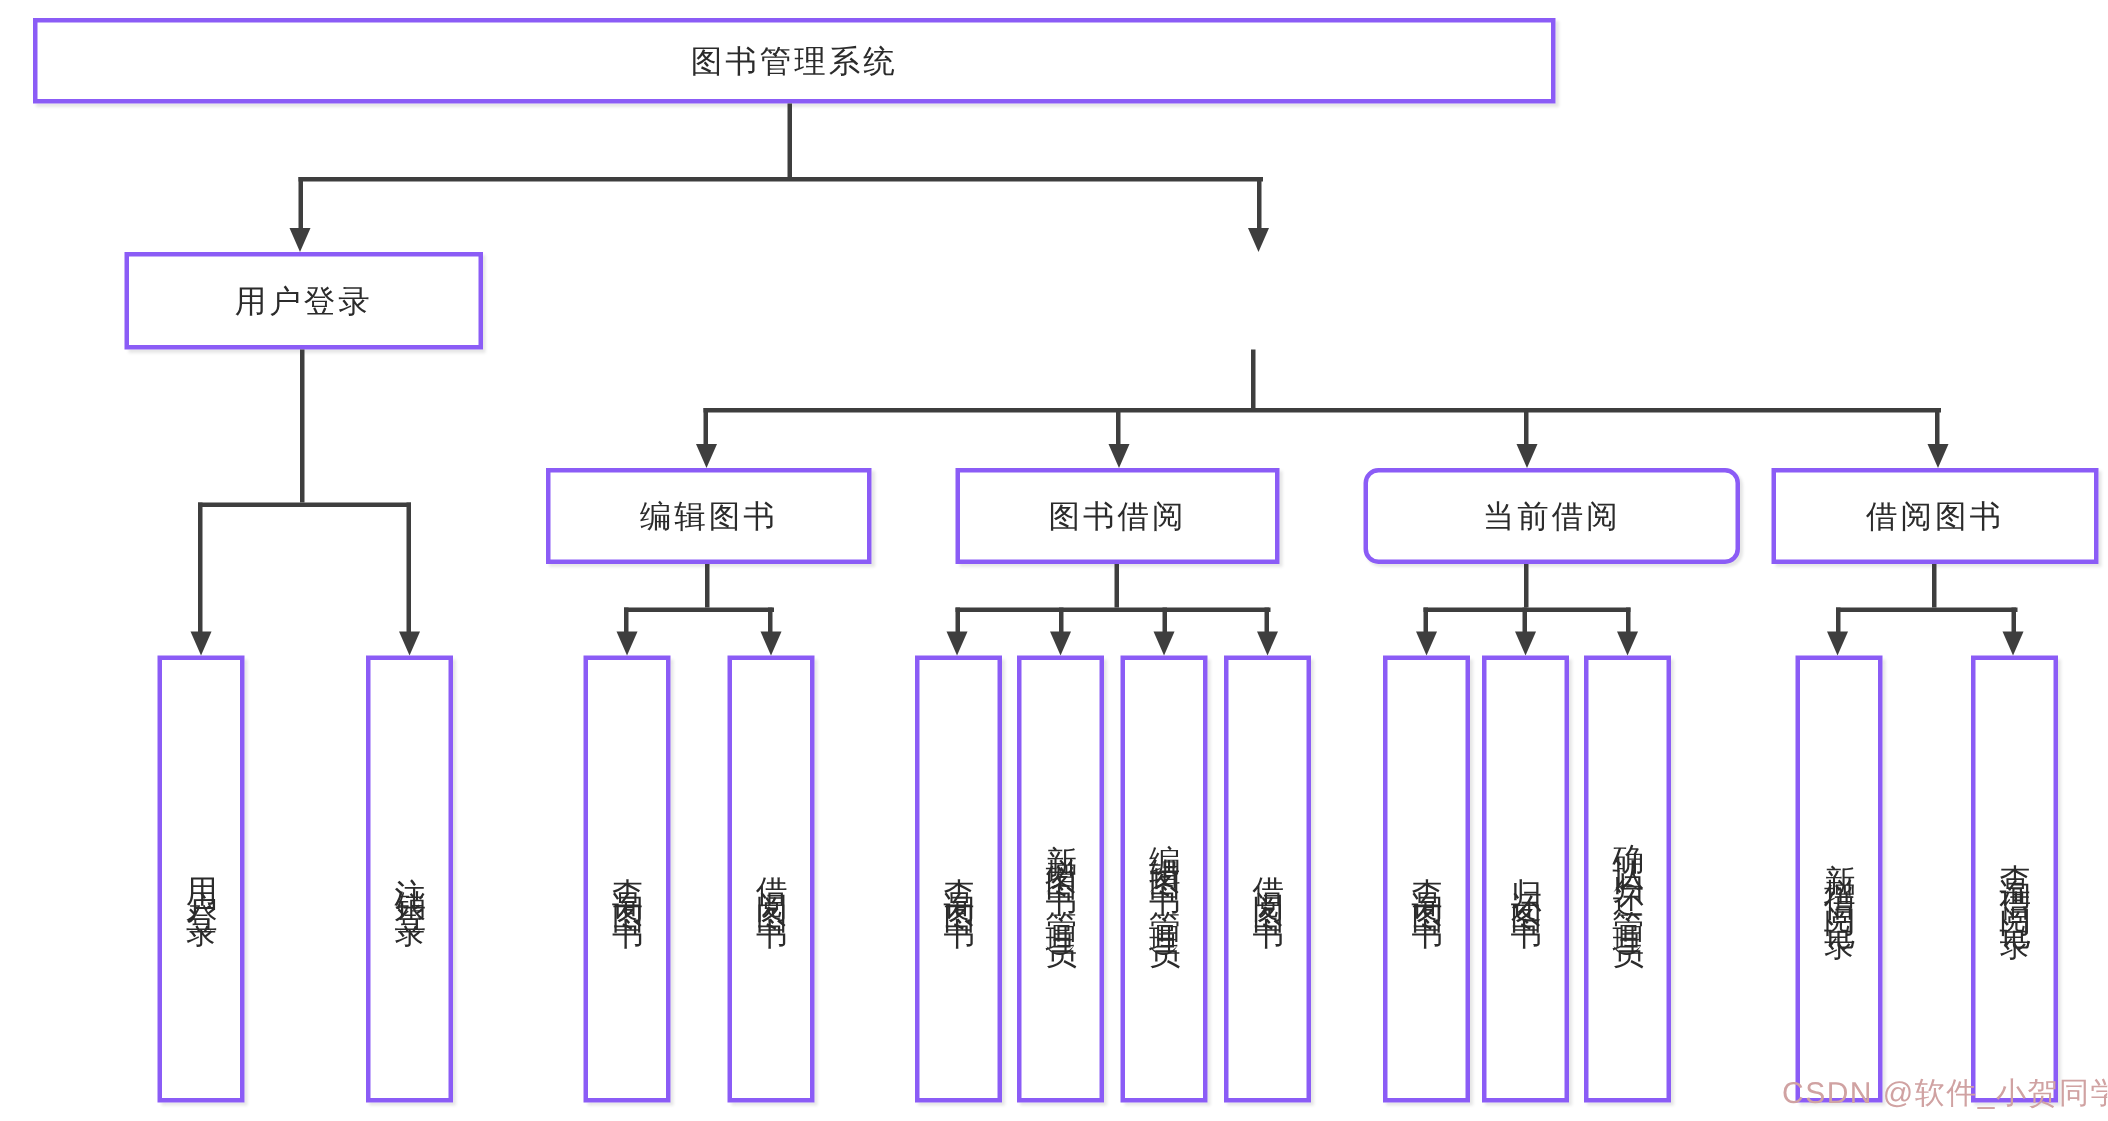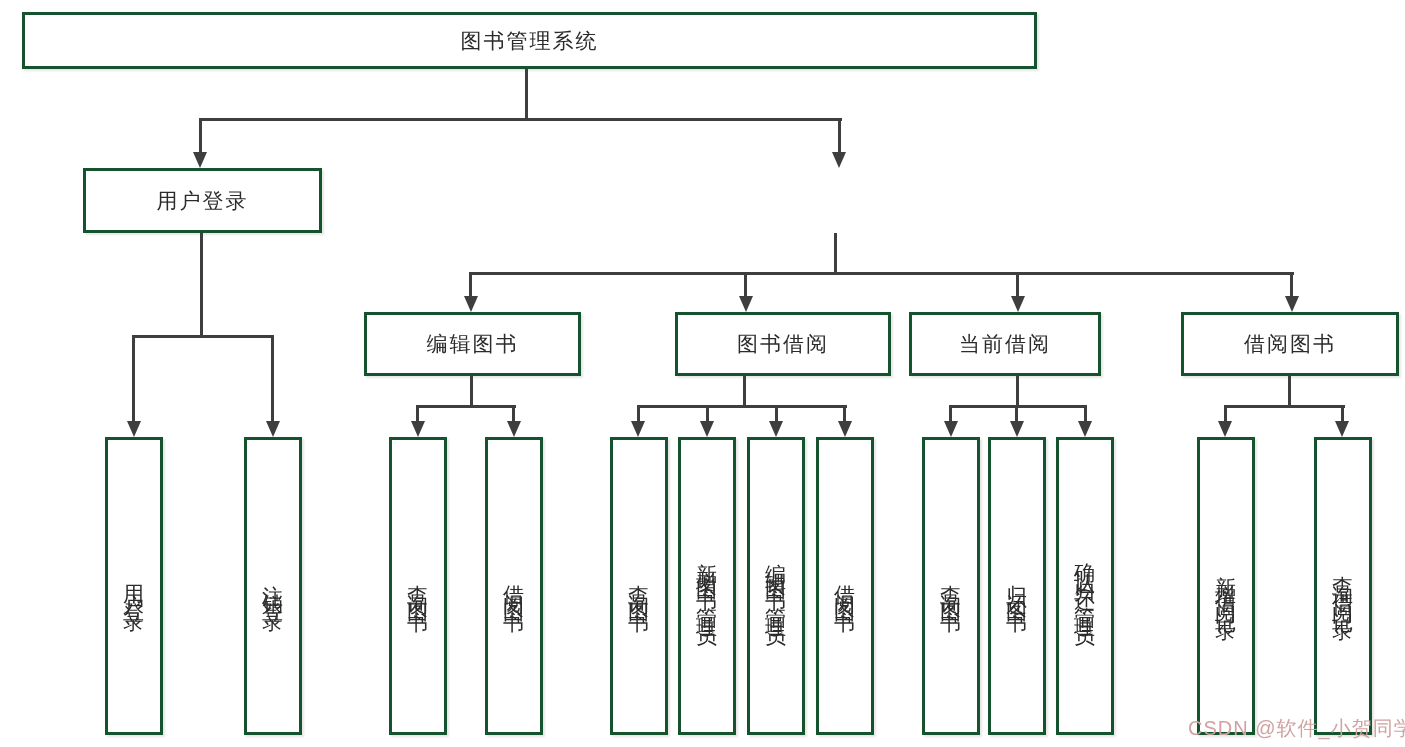--- a/index.html
+++ b/index.html
@@ -8,21 +8,21 @@
     width:1405px;height:747px;
     background:#ffffff;
     font-family:"Liberation Sans","DejaVu Sans",sans-serif;
     color:#2b2b2b;
     overflow:hidden;
   }
   
   .hbox,.vbox{
     position:absolute;
     background:#ffffff;
-    border:3px solid #14532d;
+    border:3px solid #8b5cf6;
     box-sizing:border-box;
     display:flex;align-items:center;justify-content:center;
     box-shadow:2px 2px 2px rgba(0,0,0,0.10);
   }
   .hbox span{
     font-size:21px;
     letter-spacing:2px;
     white-space:nowrap;
   }
   .vbox{top:437px;width:58px;height:298px;}
@@ -39,22 +39,22 @@
     position:absolute;width:0;height:0;
     border-left:7px solid transparent;
     border-right:7px solid transparent;
     border-top:16px solid #3e3e3e;
   }
   
   #n-root   {left:22px;  top:12px;  width:1015px;height:57px;}
   #n-user   {left:83px;  top:168px; width:239px; height:65px;}
   #n-mgmt   {left:721px; top:168px; width:230px; height:65px;}
   #n-rec    {left:364px; top:312px; width:217px; height:64px;}
-  #n-borrow {left:637px; top:312px; width:216px; height:64px;margin-left:38px;}
-  #n-current{left:909px; top:312px; width:192px; height:64px;}
+  #n-borrow {left:637px; top:312px; width:216px; height:64px;}
+  #n-current{left:909px; top:312px; width:251px; height:64px;border-radius:10px;}
   #n-records{left:1181px;top:312px; width:218px; height:64px;}
   #l-1 {left:105px;}
   #l-2 {left:244px;}
   #l-3 {left:389px;}
   #l-4 {left:485px;}
   #l-5 {left:610px;}
   #l-6 {left:678px;}
   #l-7 {left:747px;}
   #l-8 {left:816px;}
   #l-9 {left:922px;}

